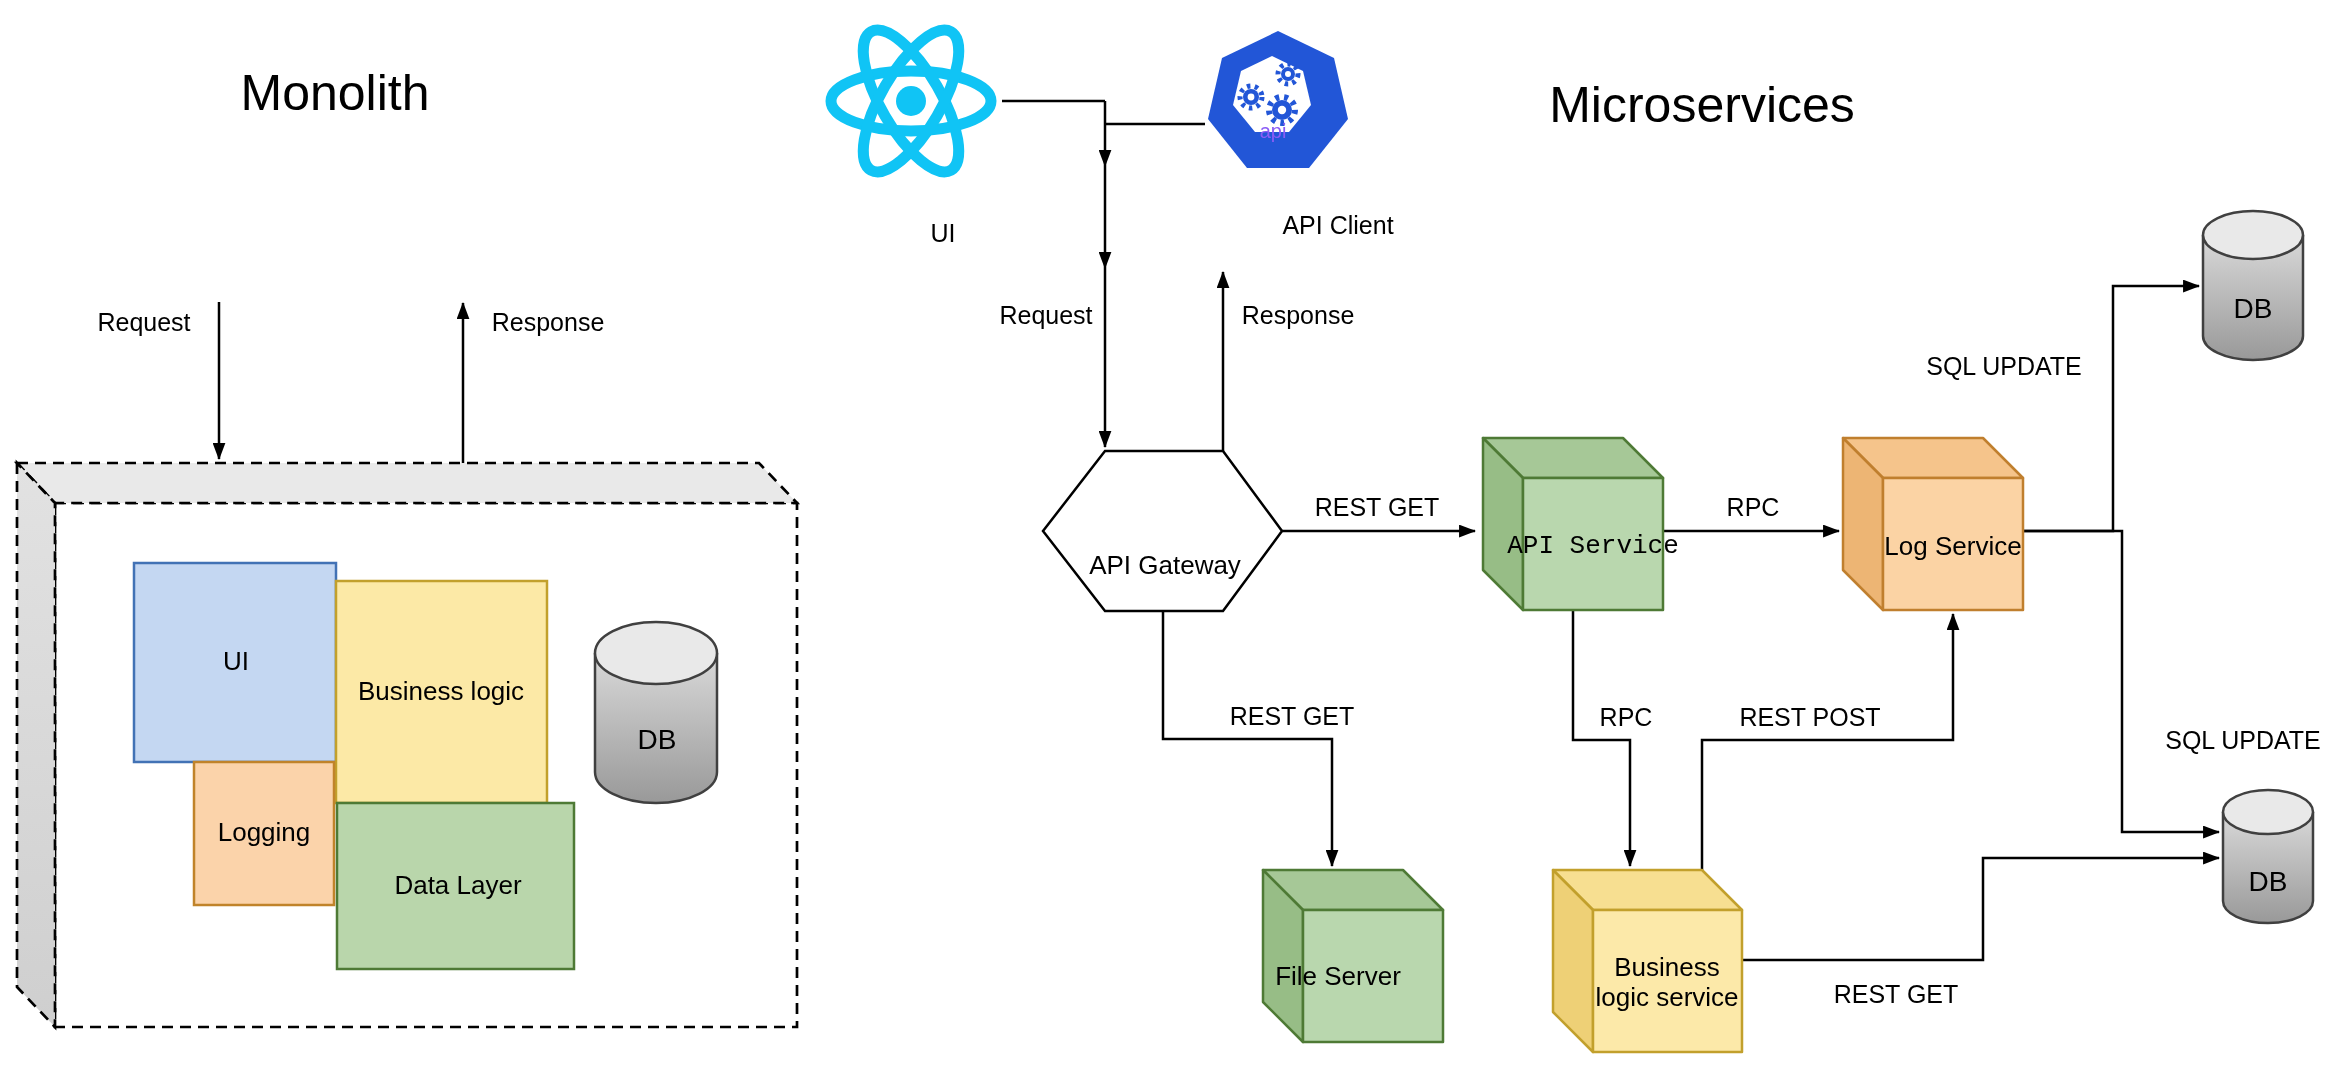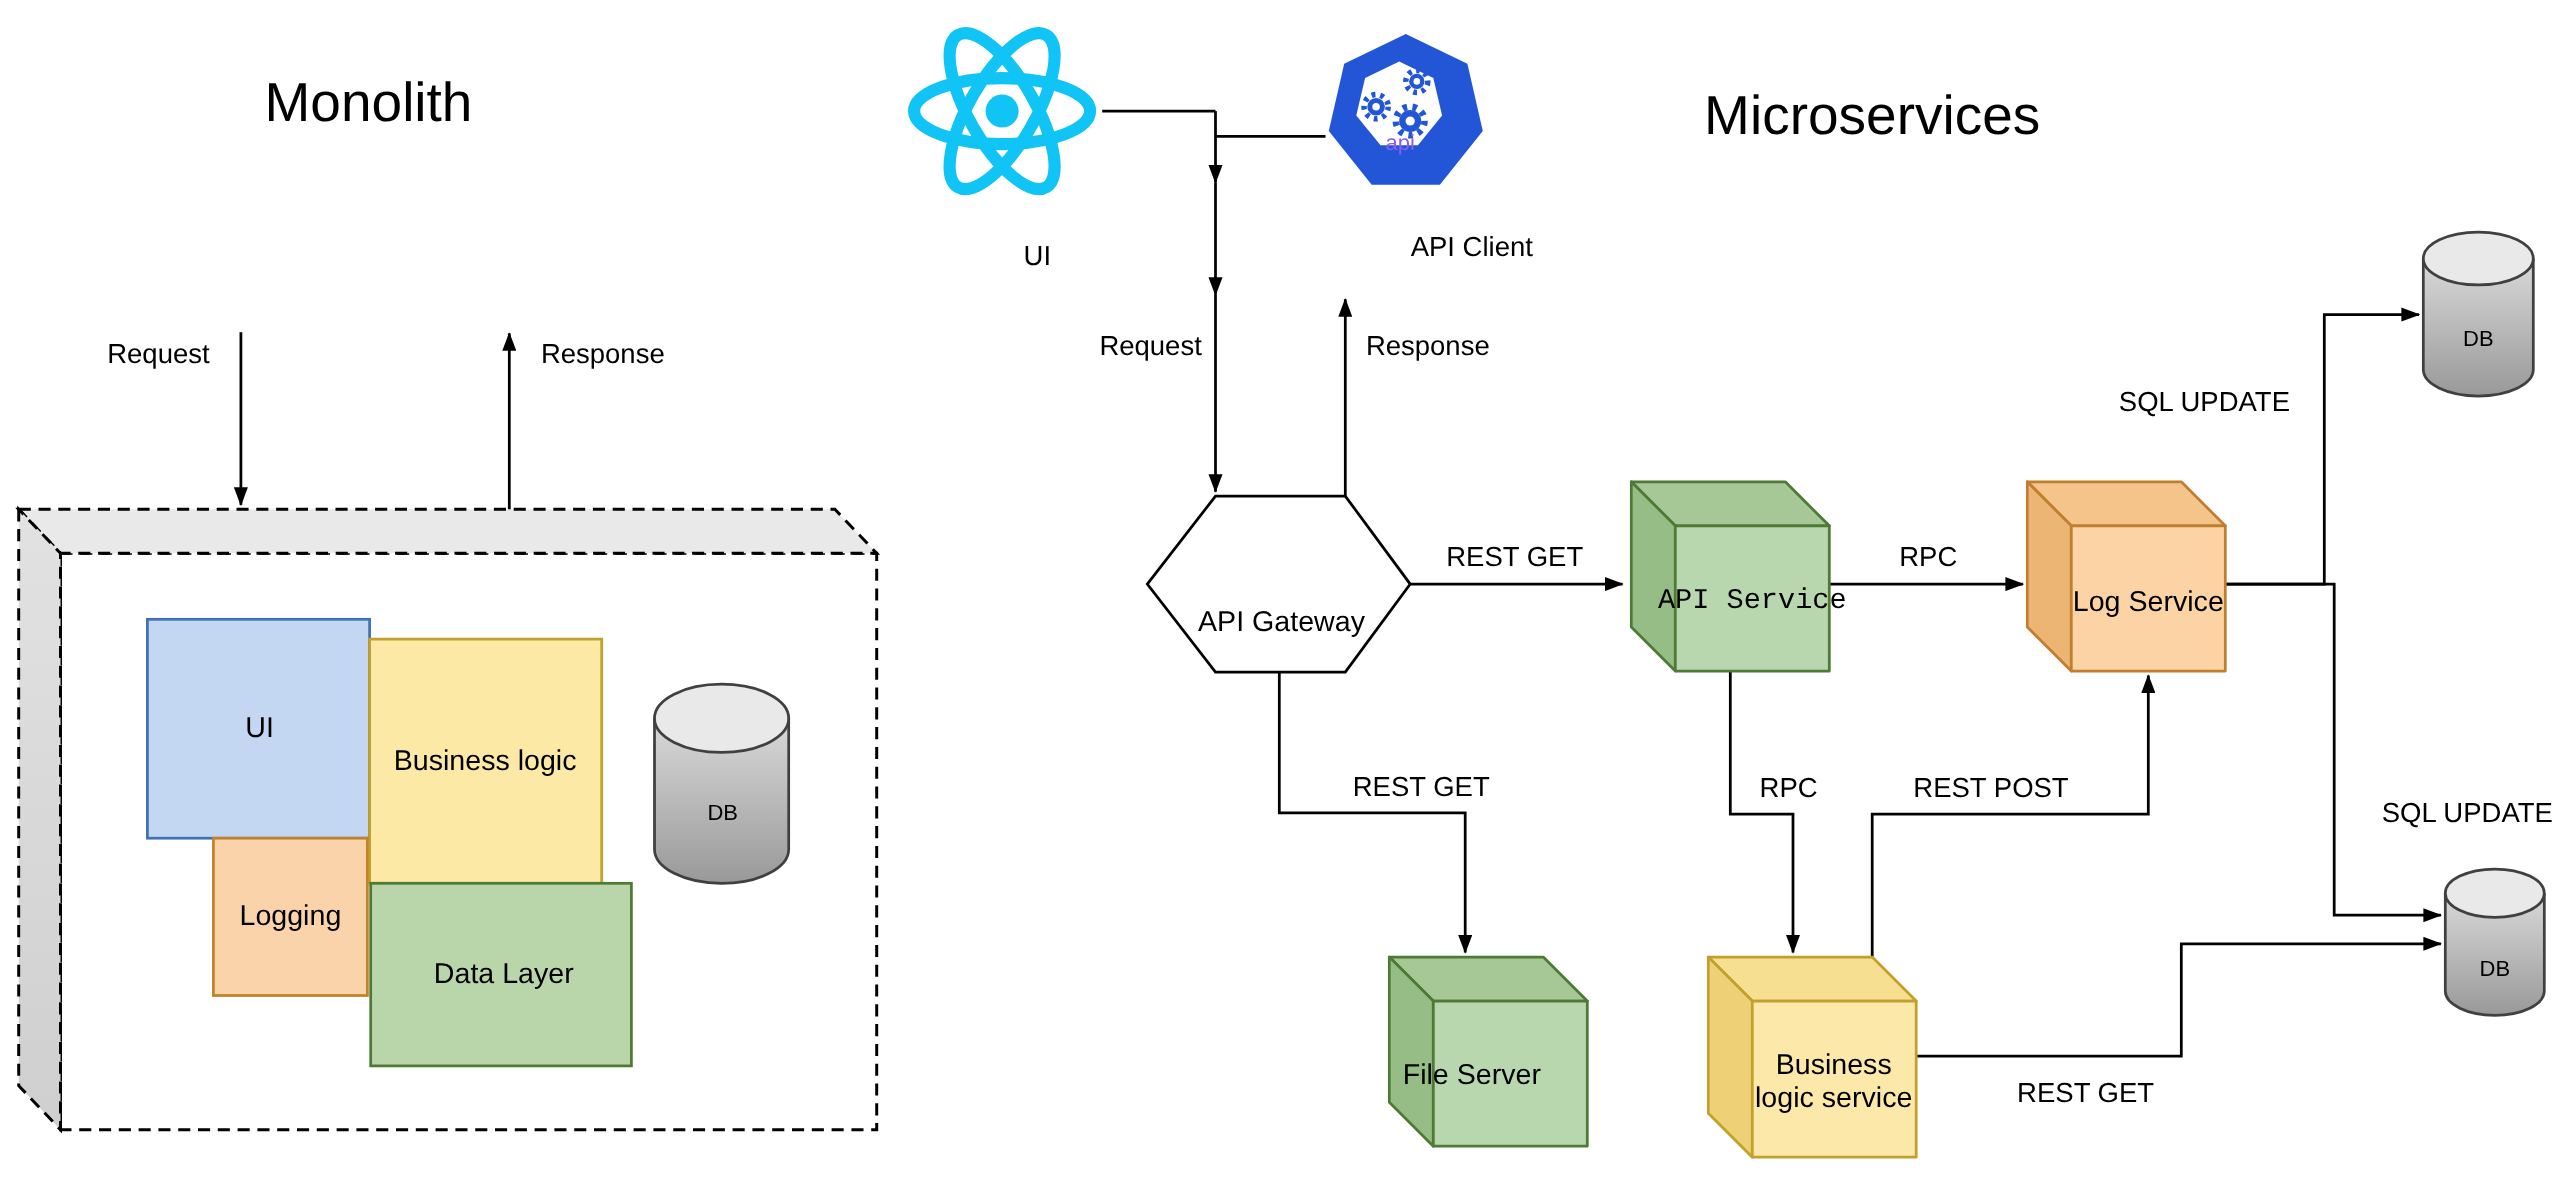--- a/index.html
+++ b/index.html
@@ -16,21 +16,21 @@
     position:absolute;
     transform:translate(-50%,-50%);
     font-size:25px;
     color:#000;
     white-space:nowrap;
     text-align:center;
     line-height:1.15;
   }
   .lbl-title{font-size:50px;}
   .lbl-node{font-size:26px;}
-  .lbl-db{font-size:20px;}
+  .lbl-db{font-size:28px;}
   .lbl-api{font-size:20px;color:#8b5cf6;}
   .lbl-multiline{white-space:normal;width:190px;line-height:30px;}
 </style>
 </head>
 <body>
 
 <div class="stage">
 
 <svg width="2338" height="1070" viewBox="0 0 2338 1070">
   <defs>

